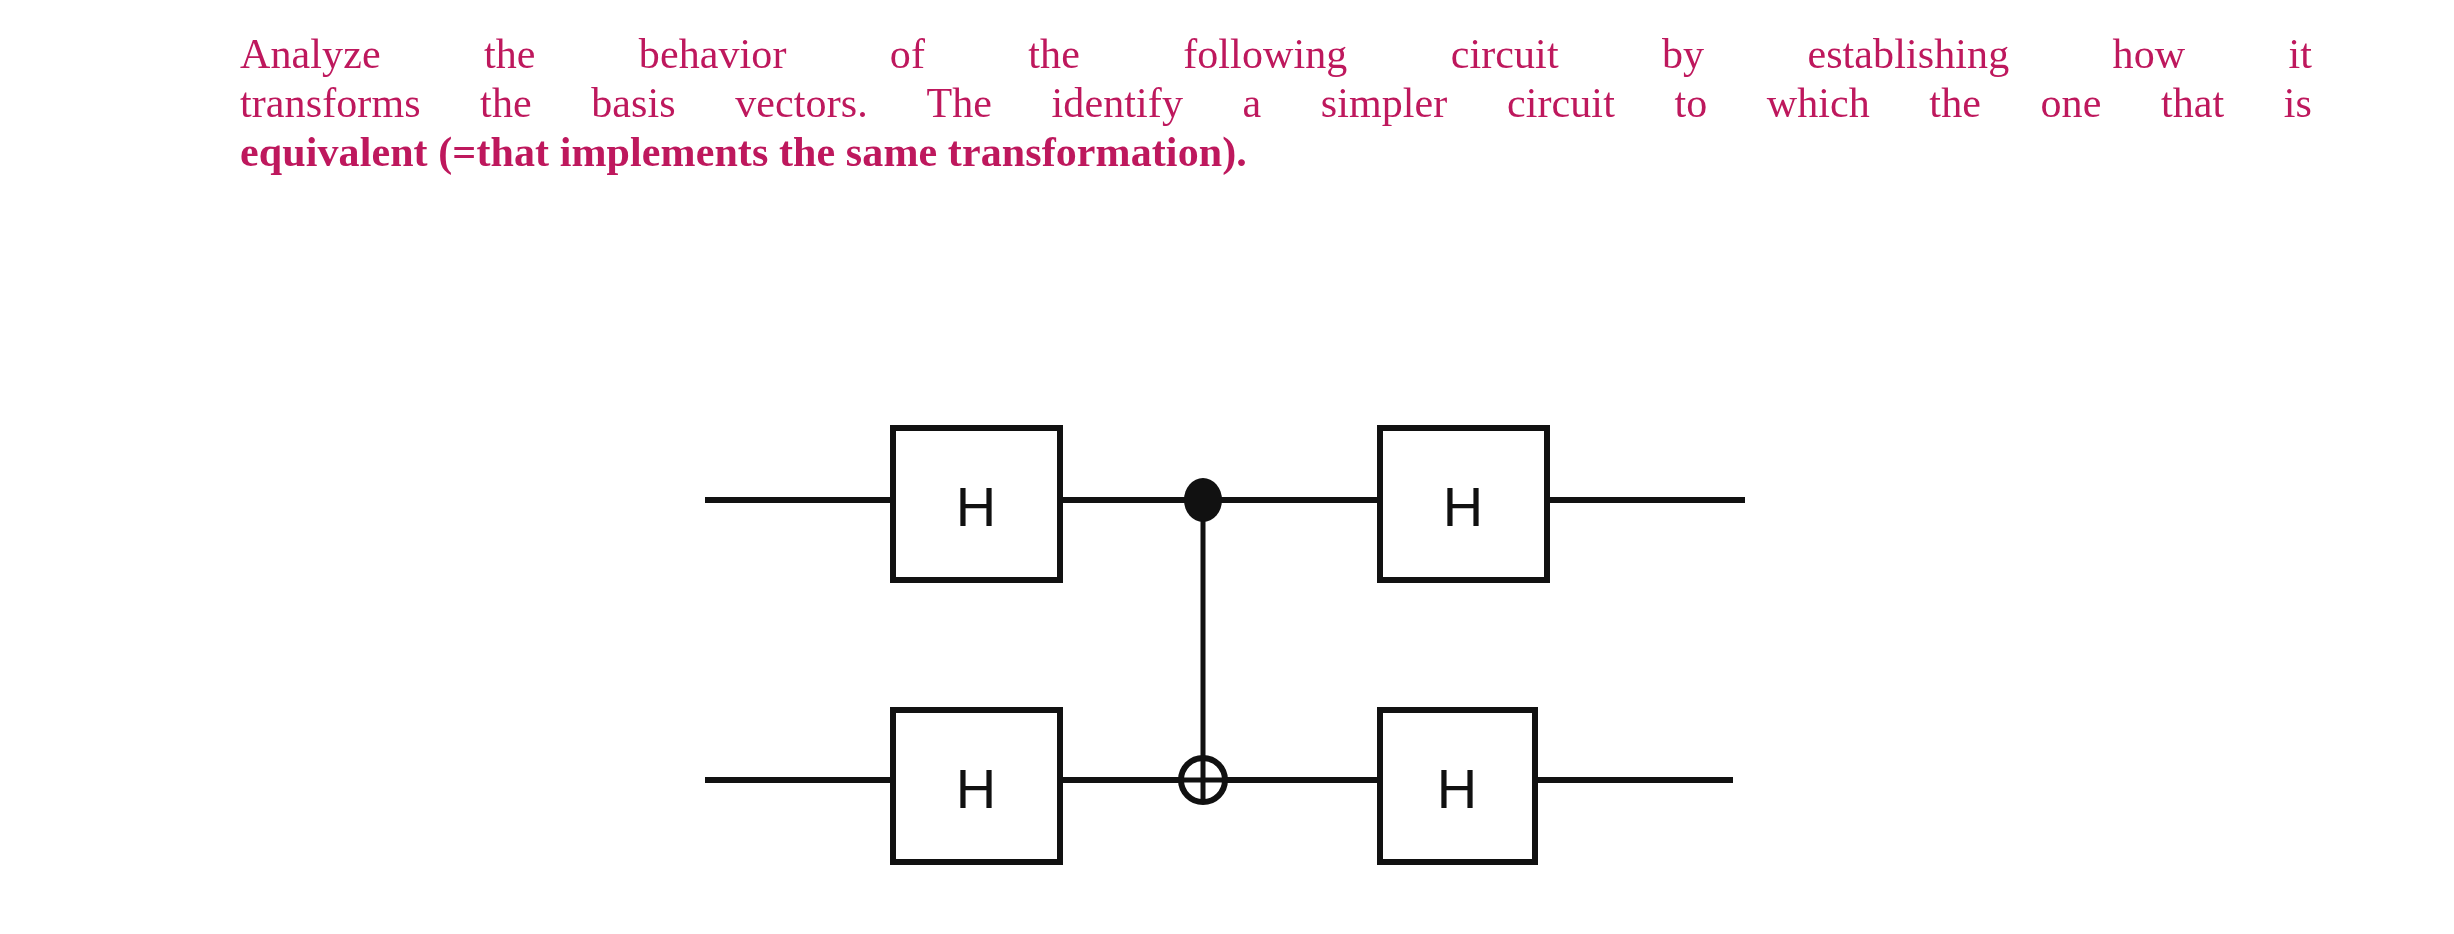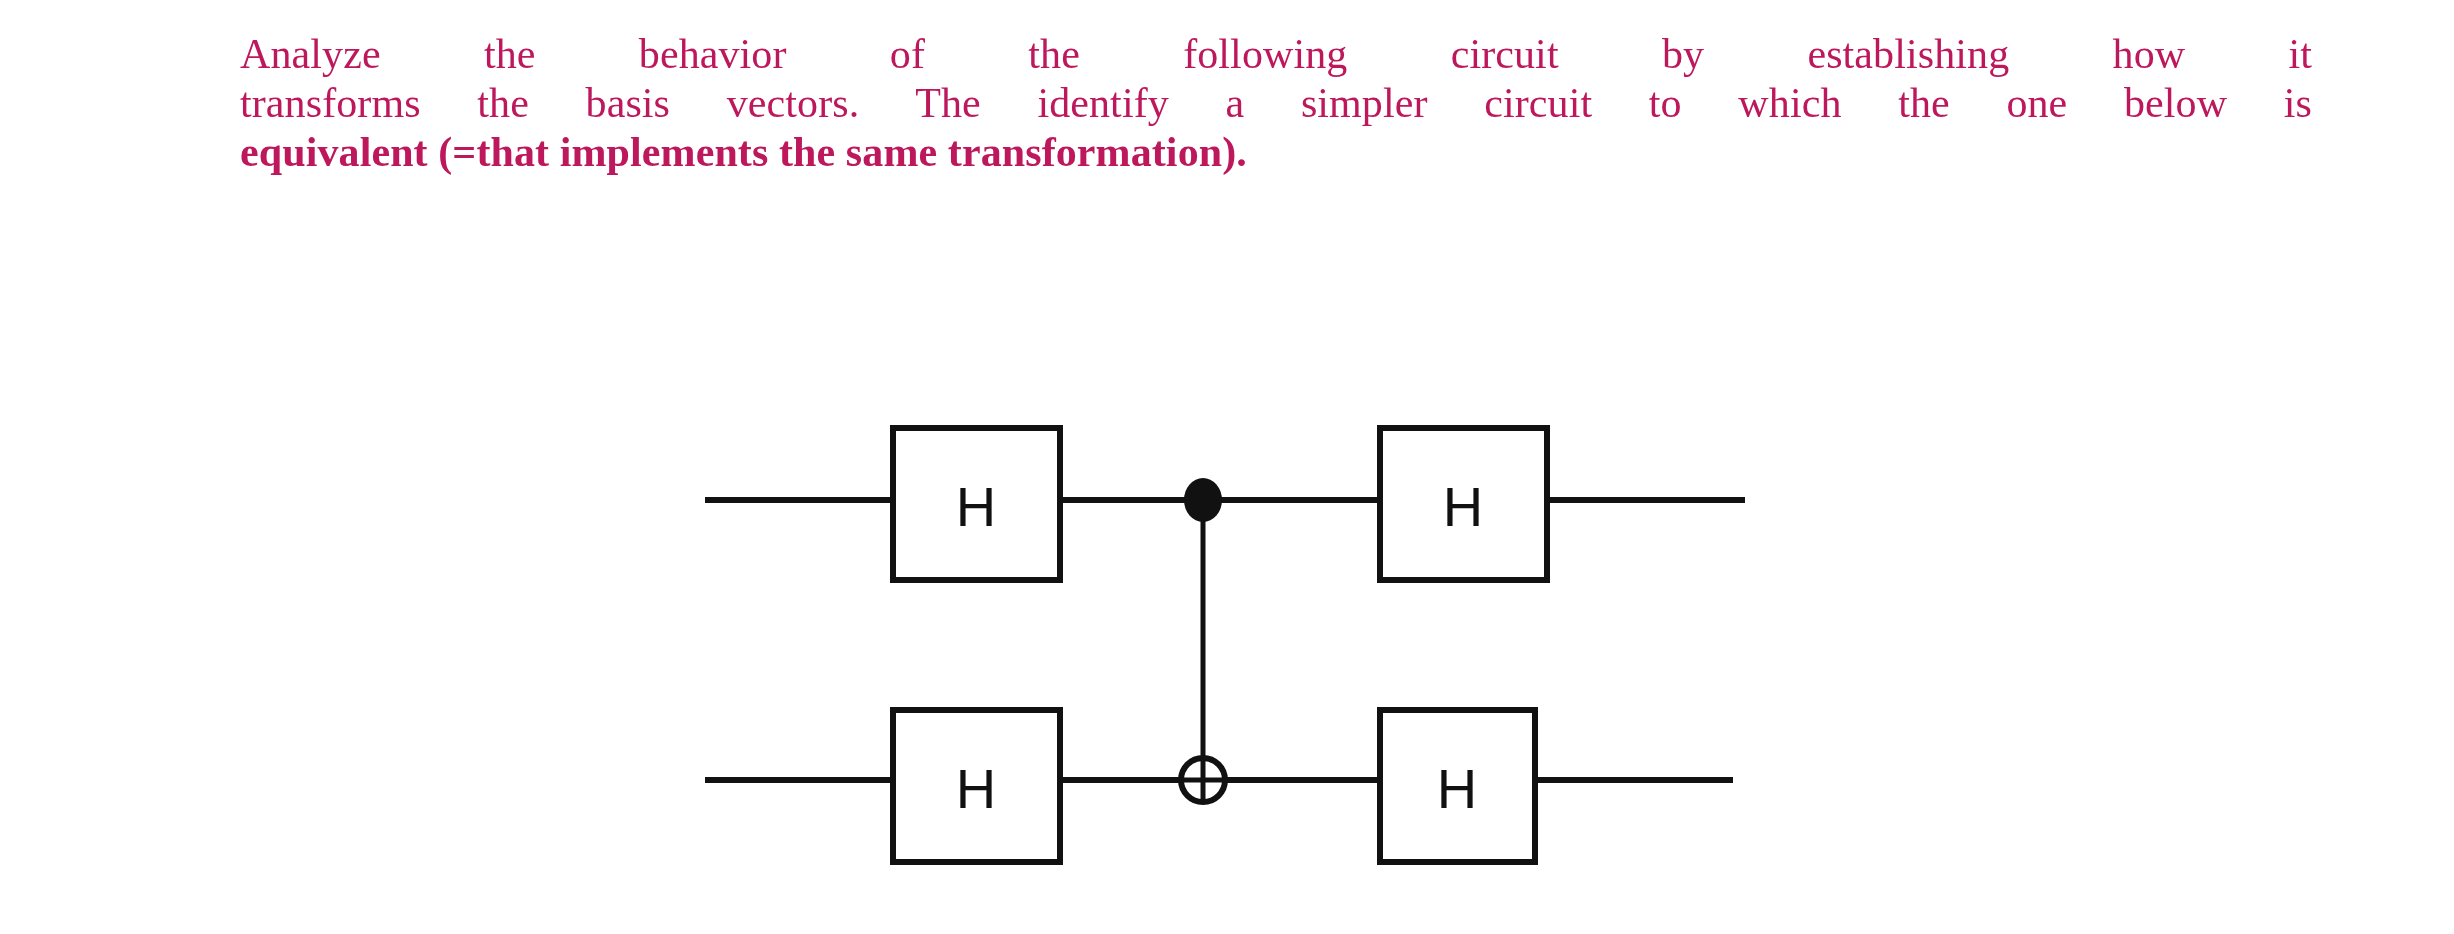--- a/index.html
+++ b/index.html
@@ -68,21 +68,21 @@
     text-anchor: middle;
     dominant-baseline: central;
   }
 </style>
 </head>
 <body>
 
 <div id="prose">
   <div class="para">
     <span class="line just" style="display:block;text-indent:112px;">Analyze the behavior of the following circuit by establishing how it</span>
-    <span class="line just" style="display:block;">transforms the basis vectors. The identify a simpler circuit to which the one below is</span>
+    <span class="line just" style="display:block;">transforms the basis vectors. The identify a simpler circuit to which the one that is</span>
     <span class="line lastline" style="display:block;font-weight:bold;">equivalent (=that implements the same transformation).</span>
   </div>
 </div>
 
 <div id="circuit">
   <svg width="2454" height="934" viewBox="0 0 2454 934" xmlns="http://www.w3.org/2000/svg">
 
     <g>
       <line x1="705" y1="500" x2="895" y2="500" stroke="#111111" stroke-width="6"></line>
       <line x1="1058" y1="500" x2="1205" y2="500" stroke="#111111" stroke-width="6"></line>

